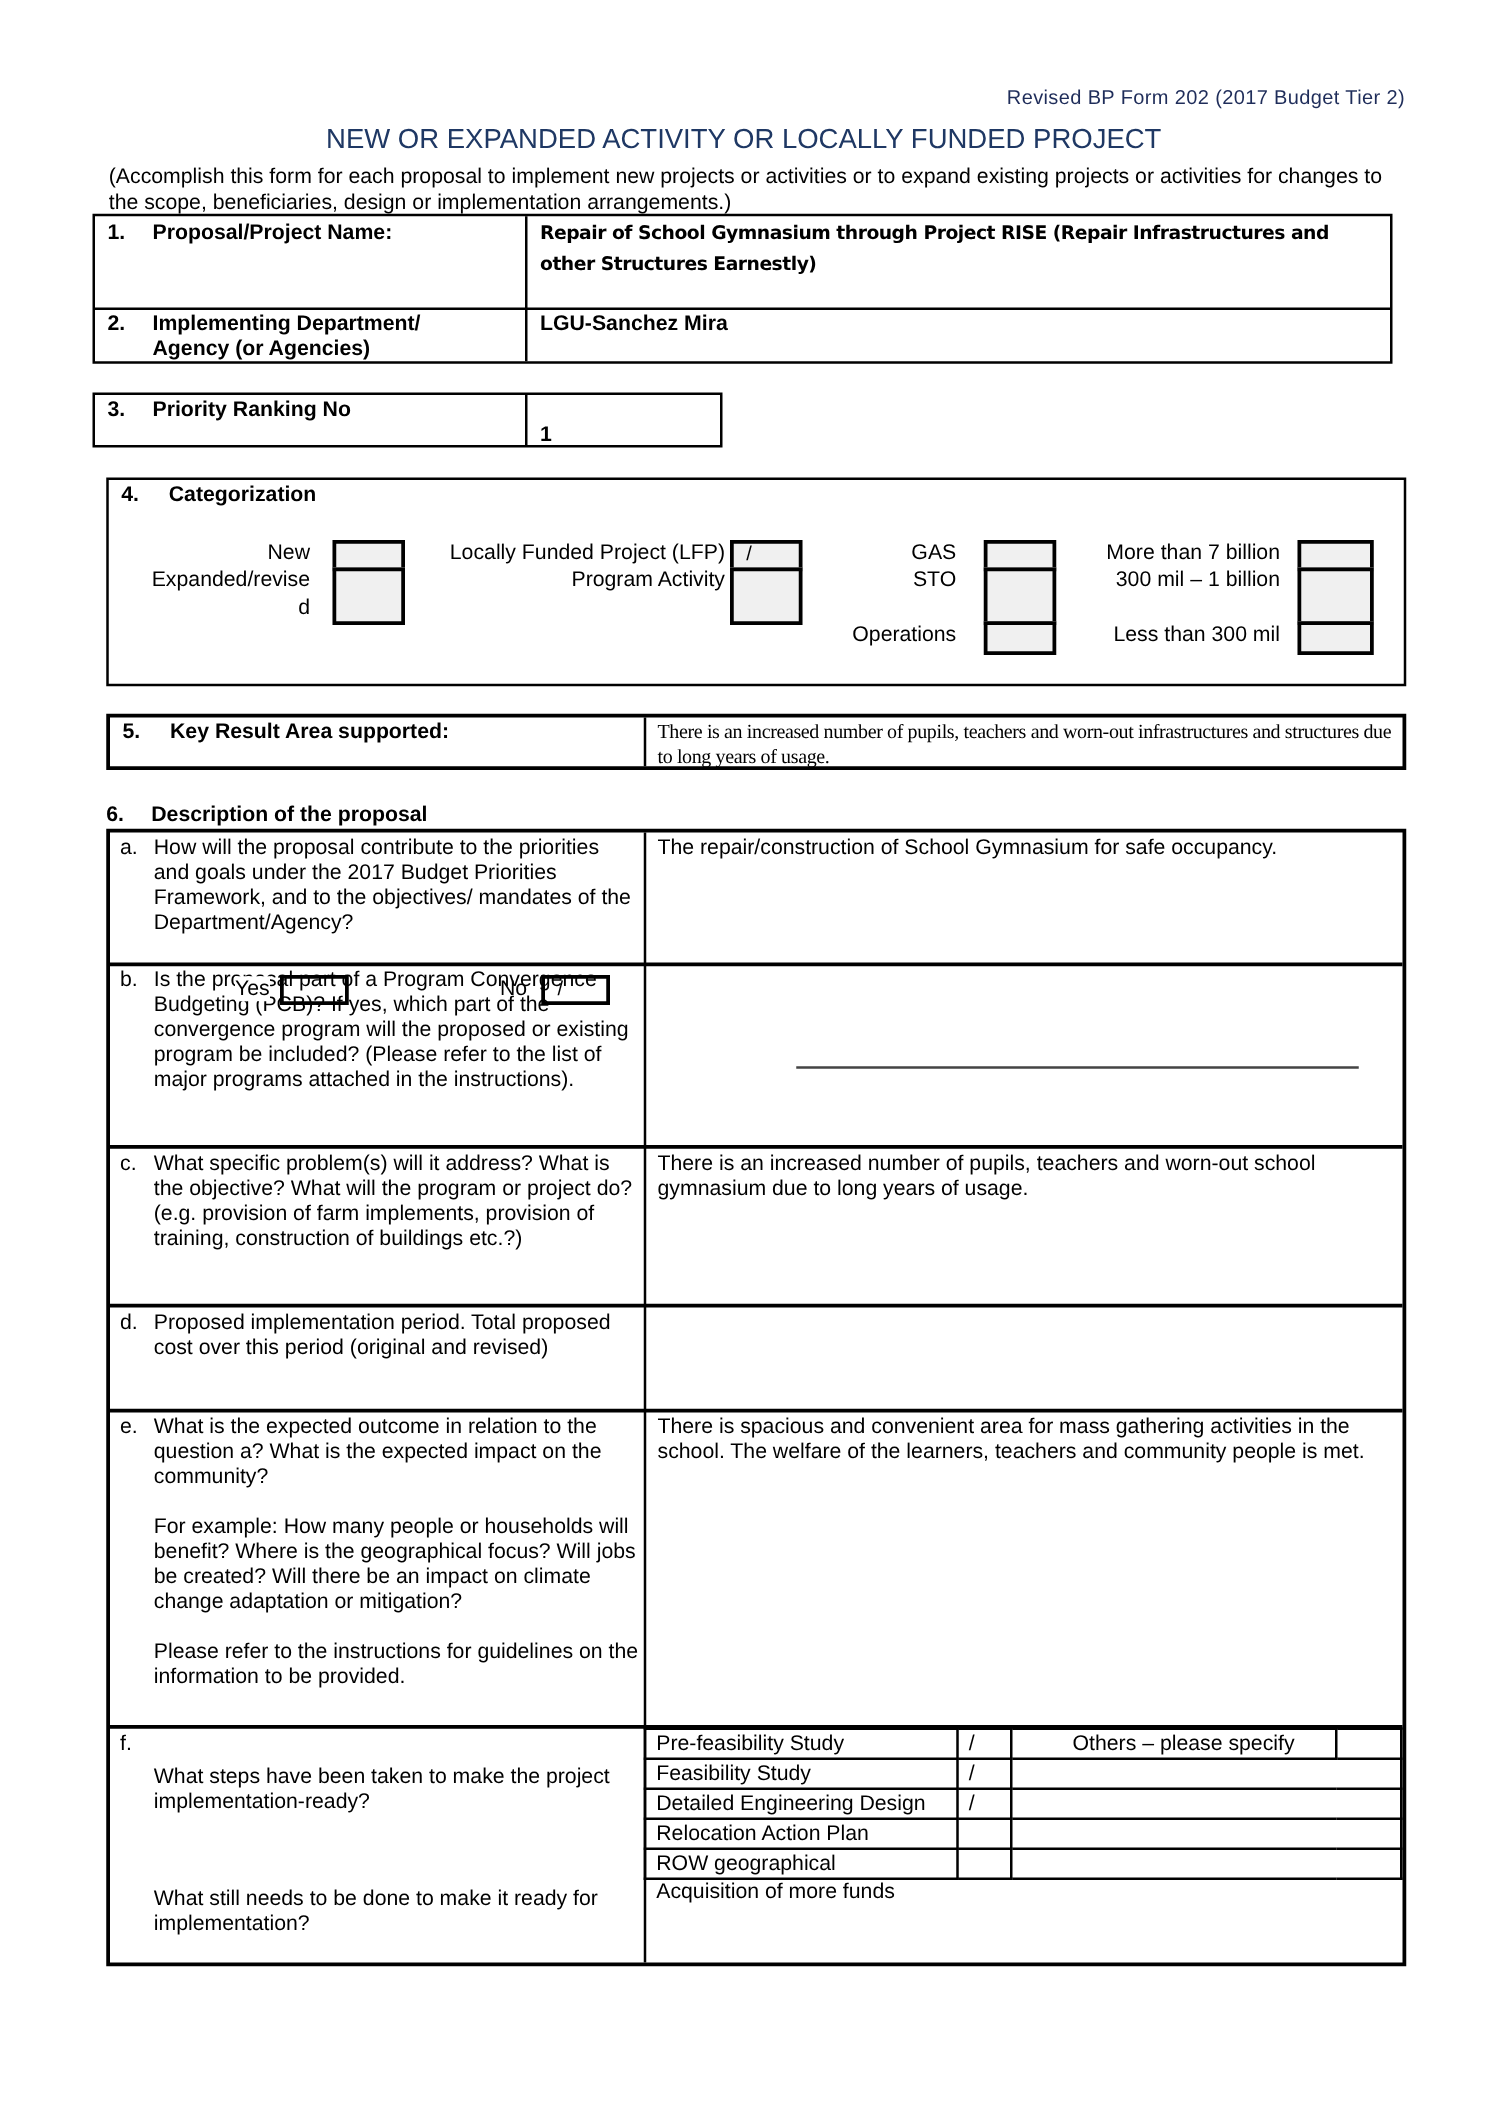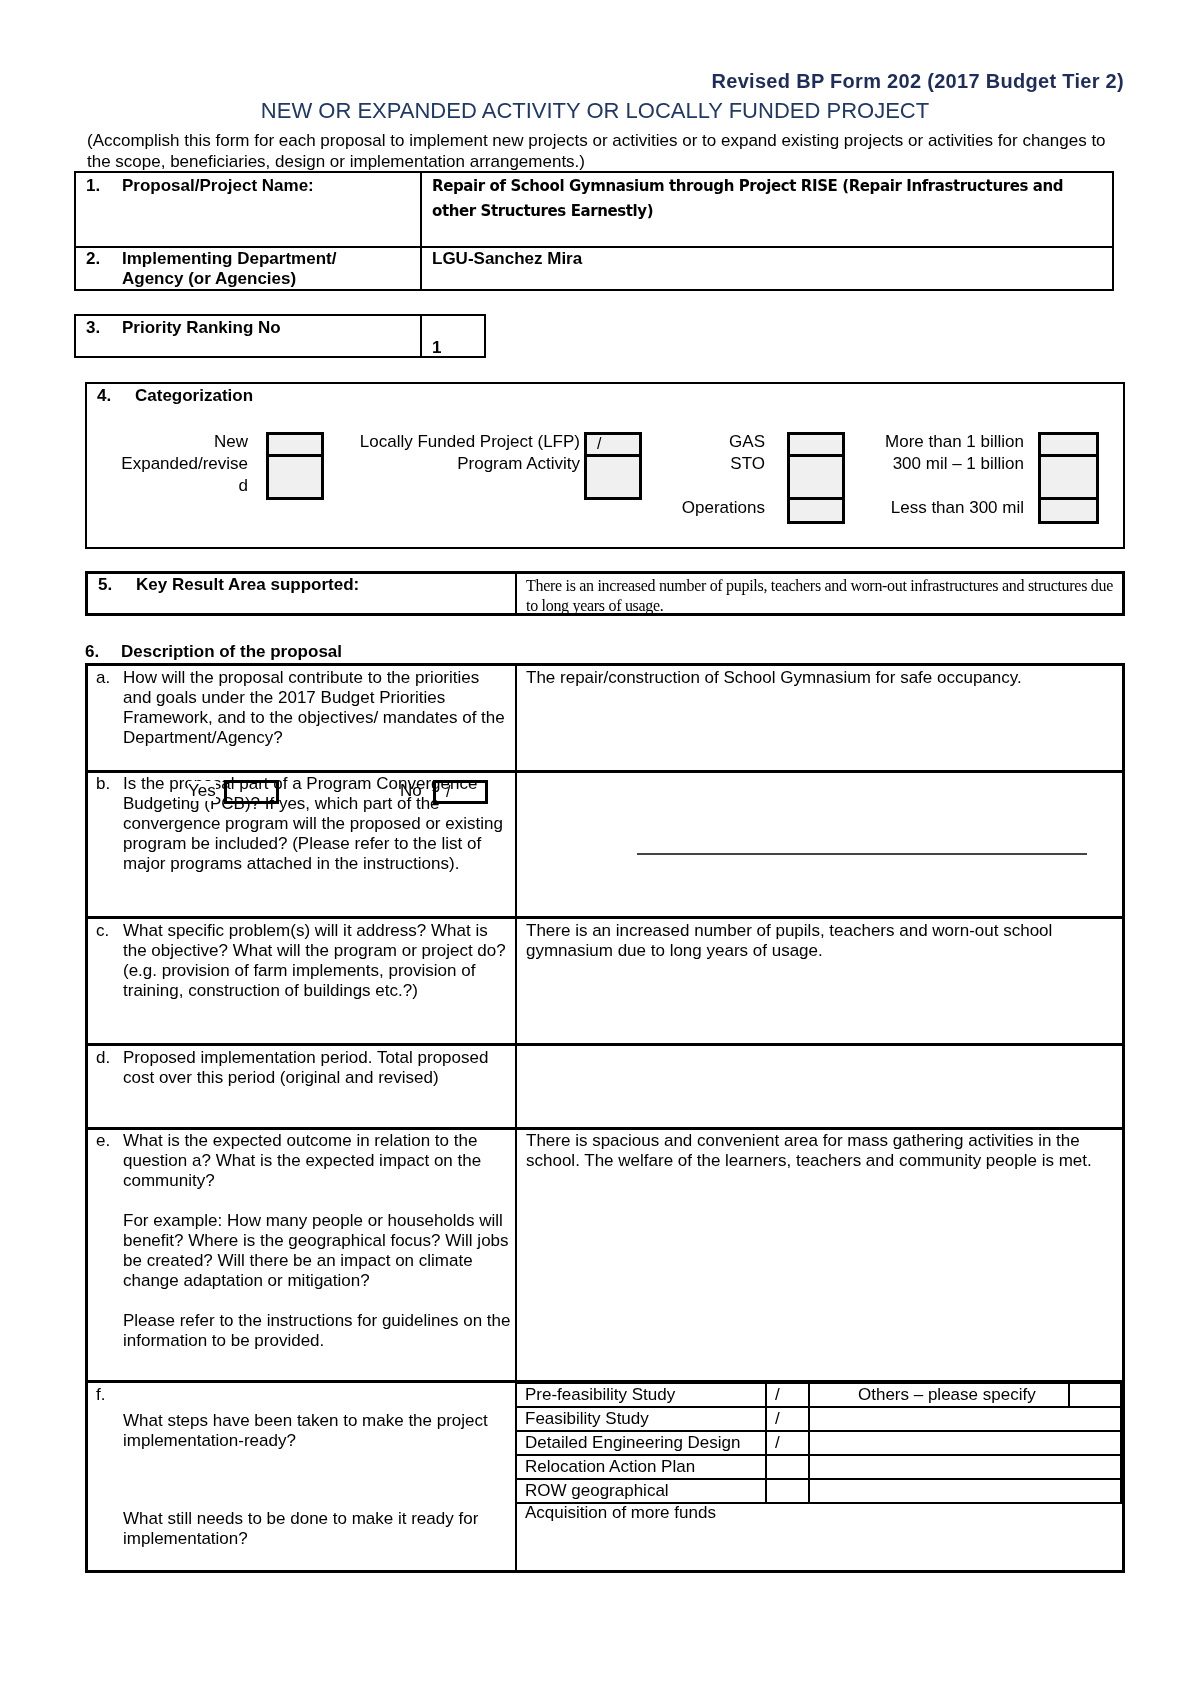--- a/index.html
+++ b/index.html
@@ -1,18 +1,18 @@
 <!DOCTYPE html>
 <html><head>
 <meta charset="utf-8">
 <style>
   html, body { margin:0; padding:0; background:#ffffff; }
   body { width:1200px; height:1698px; position:relative; font-family:"Liberation Sans", sans-serif; color:#000; font-size:17px; overflow:hidden; }
   .abs { position:absolute; }
-  .form-code { right:76px; top:70px; color:#1f2d5a; font-weight:bold; font-size:20px; letter-spacing:0.3px; }
+  .form-code { right:76px; top:70px; color:#1f2d5a; font-weight:normal; font-size:16px; letter-spacing:0.3px; }
   .main-title { left:0; width:1200px; top:98px; text-align:center; color:#1f3864; font-size:22px; }
   .main-title span { margin-left:-10px; }
   .instructions { left:87px; top:130px; width:1040px; font-size:17px; line-height:21px; }
   .box { border:2px solid #000; box-sizing:border-box; }
   .bold { font-weight:bold; }
   .cell-text { font-size:17px; line-height:20px; }
   .num { display:inline-block; width:36px; }
   .chk { position:absolute; border:3px solid #000; background:#f0f0f0; box-sizing:border-box; font-size:16px; line-height:18px; padding-left:10px; }
   .chk.nofill { background:#fff; border-width:3px; }
   .lbl-right { position:absolute; text-align:right; font-size:17px; line-height:22px; }
@@ -36,21 +36,21 @@
     <span class="num">1.</span><span>Proposal/Project Name:</span>
   </div>
   <div class="abs cal" style="left:356px; top:1px; width:670px;">Repair of School Gymnasium through Project RISE (Repair Infrastructures and other Structures Earnestly)</div>
   <div class="abs bold cell-text" style="left:10px; top:76px;">
     <span class="num">2.</span><span>Implementing Department/</span><br>
     <span class="num"></span><span>Agency (or Agencies)</span>
   </div>
   <div class="abs bold cell-text" style="left:356px; top:76px;">LGU-Sanchez Mira</div>
 </div>
 
-<div class="abs box" style="left:74px; top:314px; width:412px; height:44px;">
+<div class="abs box" style="left:74px; top:314px; width:504px; height:44px;">
   <div class="vline" style="left:344px; top:0; height:40px;"></div>
   <div class="abs bold cell-text" style="left:10px; top:2px;">
     <span class="num">3.</span><span>Priority Ranking No</span>
   </div>
   <div class="abs bold cell-text" style="left:356px; top:22px;">1</div>
 </div>
 
 <div class="abs box" style="left:85px; top:382px; width:1040px; height:167px;">
   <div class="abs bold cell-text" style="left:10px; top:2px;">
     <span class="num" style="width:38px">4.</span><span>Categorization</span>
@@ -66,21 +66,21 @@
   <div class="chk" style="left:497px; top:48px; width:58px; height:25px;">/</div>
   <div class="chk" style="left:497px; top:70px; width:58px; height:46px;"></div>
 
   <div class="lbl-right" style="right:358px; top:47px;">GAS</div>
   <div class="lbl-right" style="right:358px; top:69px;">STO</div>
   <div class="lbl-right" style="right:358px; top:113px;">Operations</div>
   <div class="chk" style="left:700px; top:48px; width:58px; height:25px;"></div>
   <div class="chk" style="left:700px; top:70px; width:58px; height:46px;"></div>
   <div class="chk" style="left:700px; top:113px; width:58px; height:27px;"></div>
 
-  <div class="lbl-right" style="right:99px; top:47px;">More than 1 billion</div>
+  <div class="lbl-right" style="right:99px; top:47px;">More than 7 billion</div>
   <div class="lbl-right" style="right:99px; top:69px;">300 mil – 1 billion</div>
   <div class="lbl-right" style="right:99px; top:113px;">Less than 300 mil</div>
   <div class="chk" style="left:951px; top:48px; width:61px; height:25px;"></div>
   <div class="chk" style="left:951px; top:70px; width:61px; height:46px;"></div>
   <div class="chk" style="left:951px; top:113px; width:61px; height:27px;"></div>
 </div>
 
 <div class="abs box" style="left:85px; top:571px; width:1040px; height:45px; border-width:3px;">
   <div class="vline" style="left:427px; top:0; height:39px;"></div>
   <div class="abs bold cell-text" style="left:10px; top:1px;">

